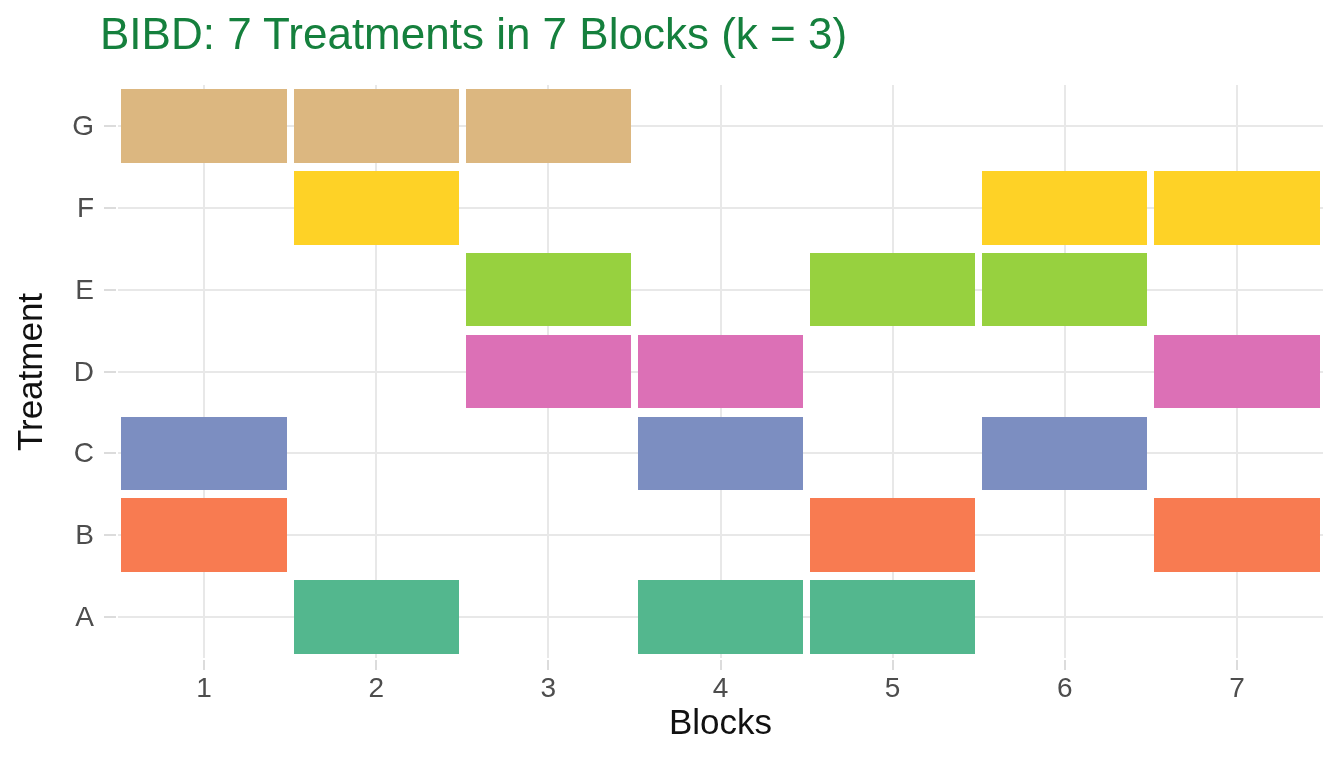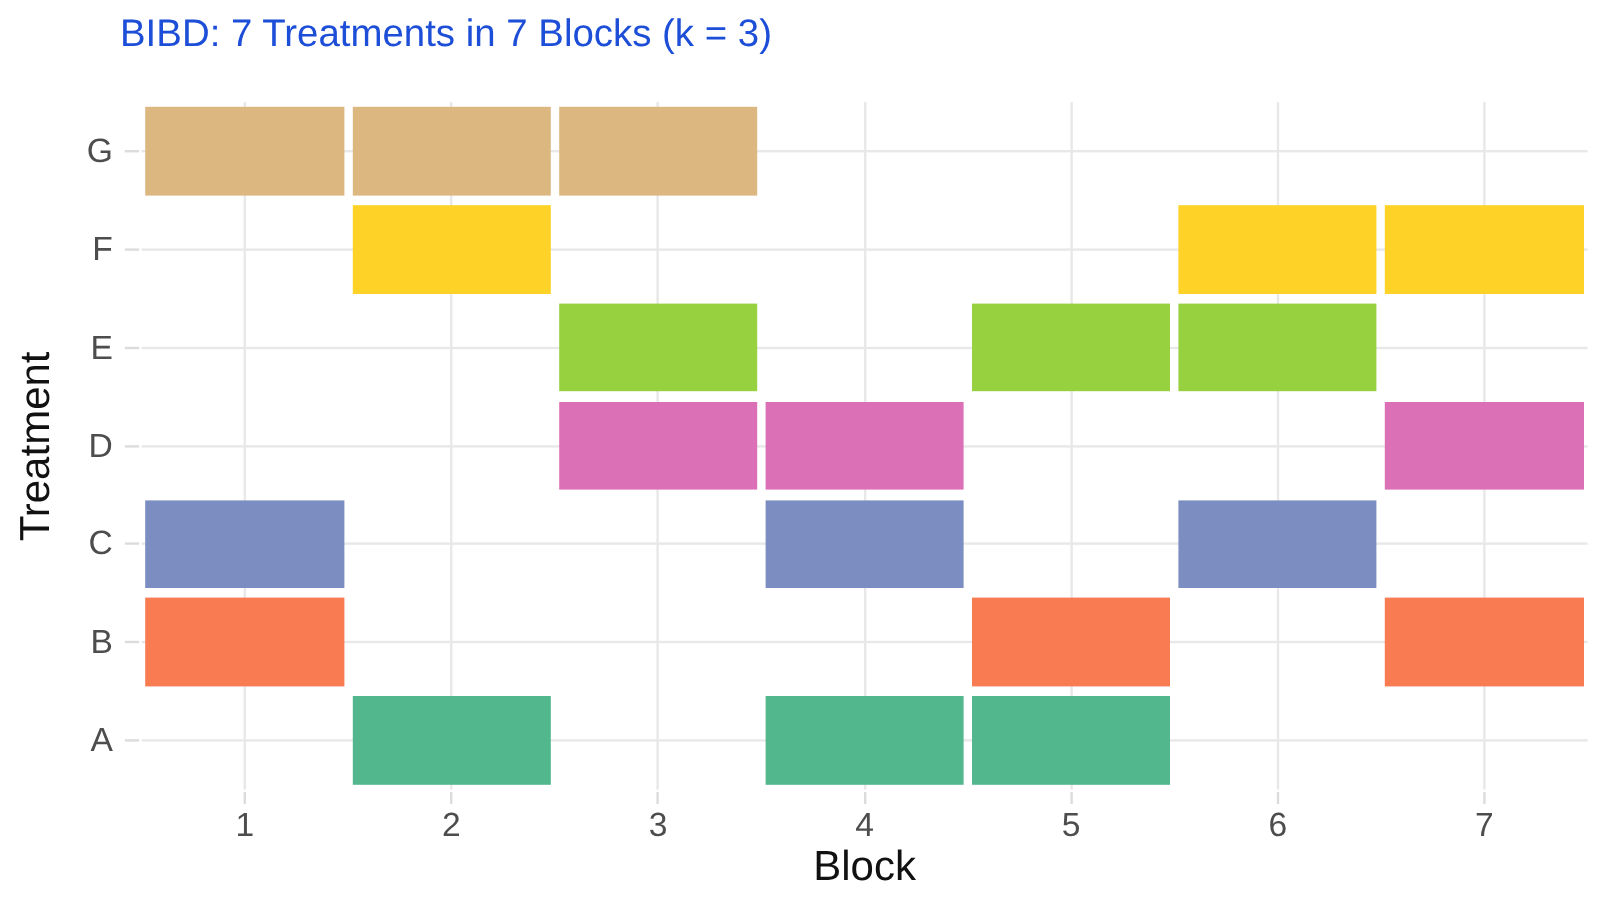--- a/index.html
+++ b/index.html
@@ -6,22 +6,22 @@
   #figure{
     position:relative;
     width:1344px;height:768px;
     background:#ffffff;
     font-family:"Liberation Sans", sans-serif;
     overflow:hidden;
   }
   .plot-title{
     position:absolute;
     left:100px;top:9px;
-    font-size:32px;
-    color:#1d4ed8;
+    font-size:44px;
+    color:#15803d;
     white-space:nowrap;
   }
   #panel{
     position:absolute;
     left:118px;top:85px;
     width:1205px;height:573px;
     background:#ffffff;
   }
   .gridline-v{position:absolute;top:0;width:2px;height:100%;background:#e8e8e8;z-index:1;}
   .gridline-h{position:absolute;left:0;height:2px;width:100%;background:#e8e8e8;z-index:1;}
@@ -91,21 +91,21 @@
       <div class="tile" style="left: 692.014px; top: 413.379px; width: 165.257px; height: 73.6714px; background: rgb(248, 123, 81);"></div>
       <div class="tile" style="left: 692.014px; top: 495.236px; width: 165.257px; height: 73.6714px; background: rgb(83, 183, 142);"></div>
       <div class="tile" style="left: 864.157px; top: 85.95px; width: 165.257px; height: 73.6714px; background: rgb(254, 210, 38);"></div>
       <div class="tile" style="left: 864.157px; top: 167.807px; width: 165.257px; height: 73.6714px; background: rgb(151, 209, 63);"></div>
       <div class="tile" style="left: 864.157px; top: 331.521px; width: 165.257px; height: 73.6714px; background: rgb(124, 142, 193);"></div>
       <div class="tile" style="left: 1036.3px; top: 85.95px; width: 165.257px; height: 73.6714px; background: rgb(254, 210, 38);"></div>
       <div class="tile" style="left: 1036.3px; top: 249.664px; width: 165.257px; height: 73.6714px; background: rgb(220, 112, 182);"></div>
       <div class="tile" style="left: 1036.3px; top: 413.379px; width: 165.257px; height: 73.6714px; background: rgb(248, 123, 81);"></div>
     </div>
 
-  <div class="axis-title-x" id="xAxisTitle" style="left: 720.5px; top: 702px;">Block</div>
+  <div class="axis-title-x" id="xAxisTitle" style="left: 720.5px; top: 702px;">Blocks</div>
   <div class="axis-title-y" id="yAxisTitle" style="left: 30px; top: 371.5px;">Treatment</div>
 <div class="tick-x" style="left: 203.071px; top: 660px;"></div>
     <div class="xlab" style="left: 204.071px; top: 672px;">1</div>
     <div class="tick-x" style="left: 375.214px; top: 660px;"></div>
     <div class="xlab" style="left: 376.214px; top: 672px;">2</div>
     <div class="tick-x" style="left: 547.357px; top: 660px;"></div>
     <div class="xlab" style="left: 548.357px; top: 672px;">3</div>
     <div class="tick-x" style="left: 719.5px; top: 660px;"></div>
     <div class="xlab" style="left: 720.5px; top: 672px;">4</div>
     <div class="tick-x" style="left: 891.643px; top: 660px;"></div>

